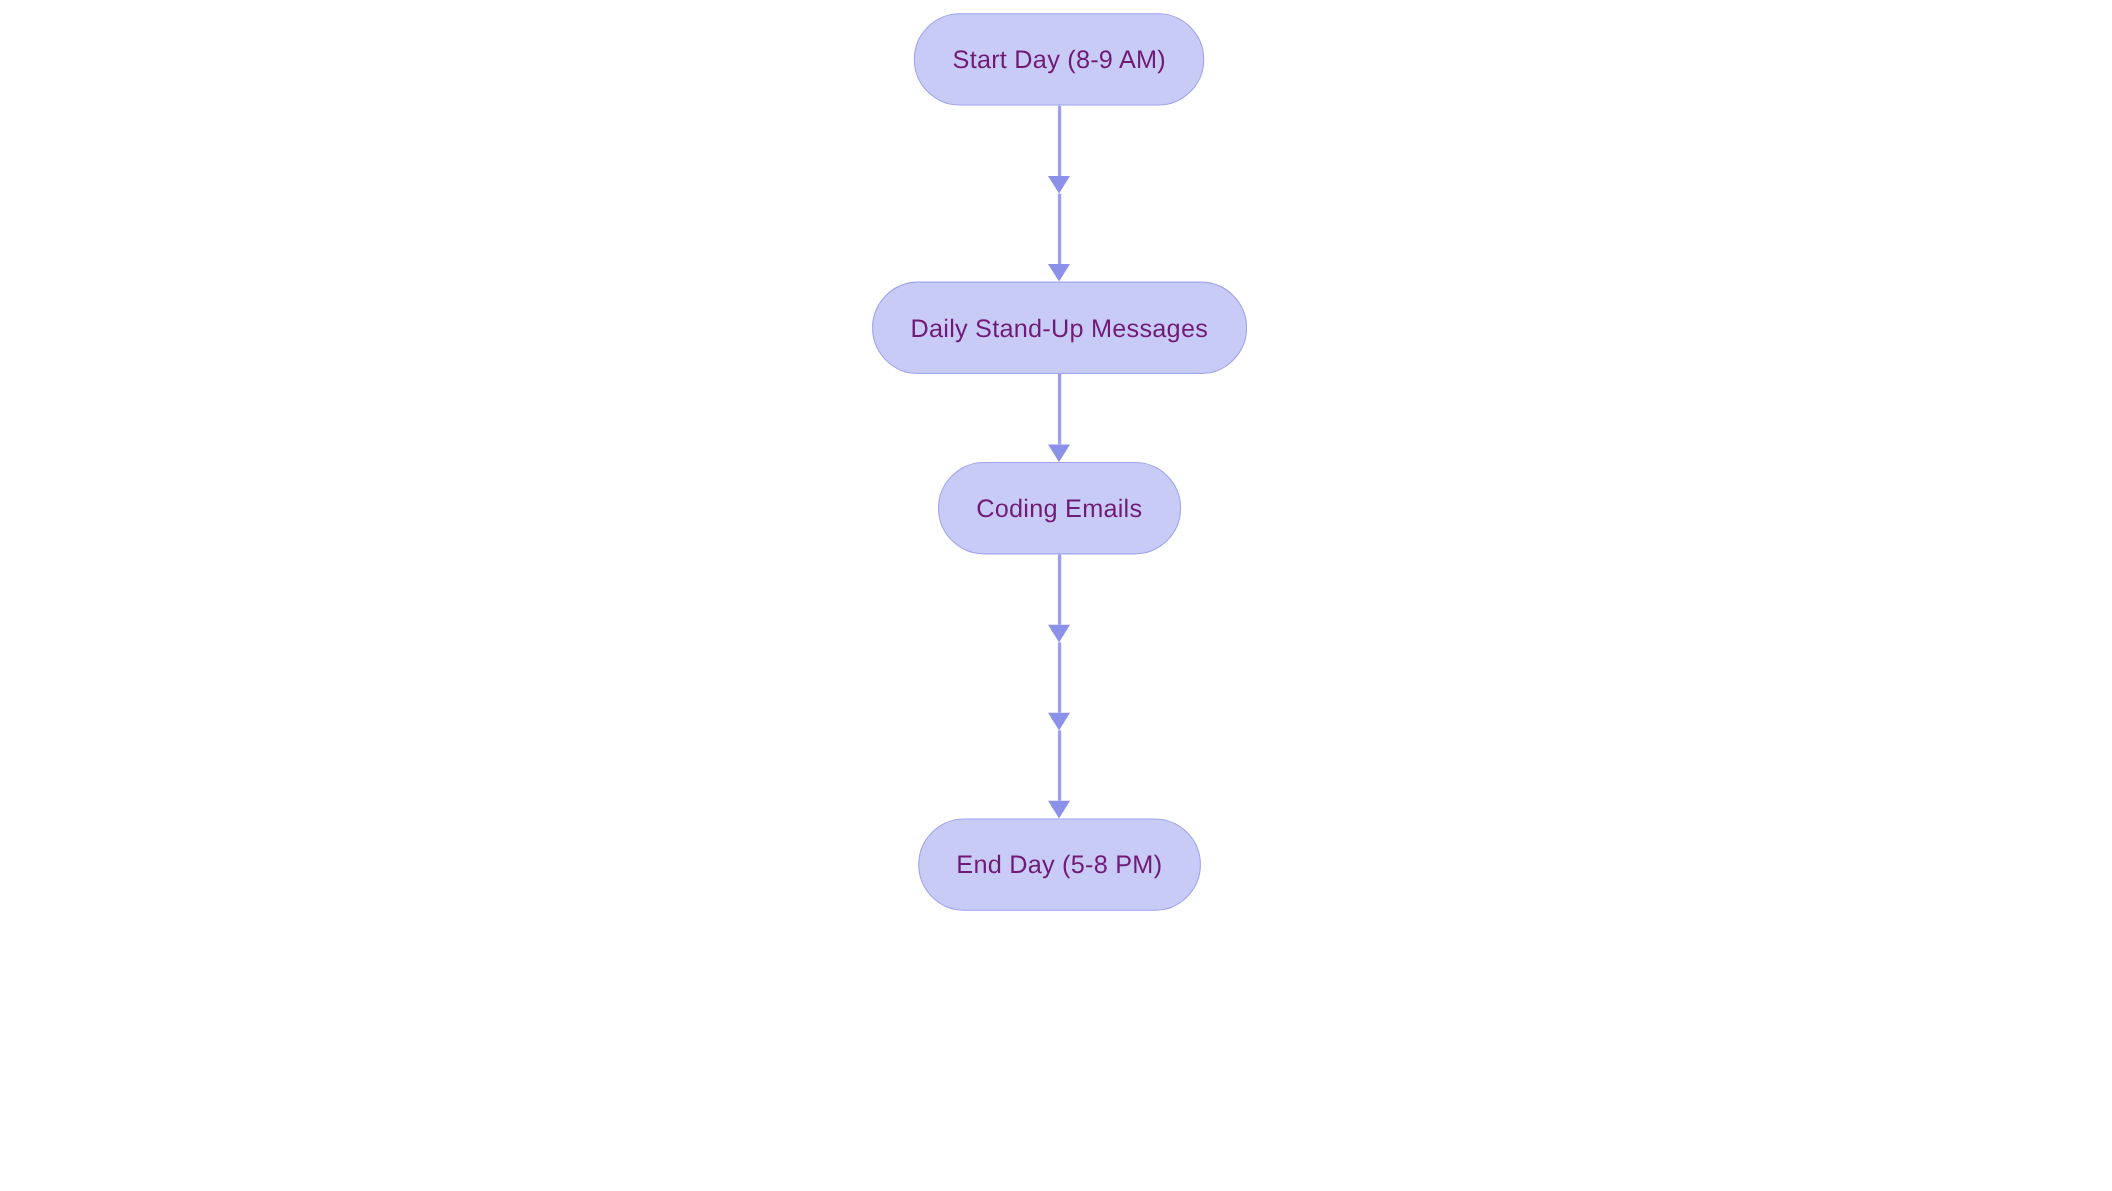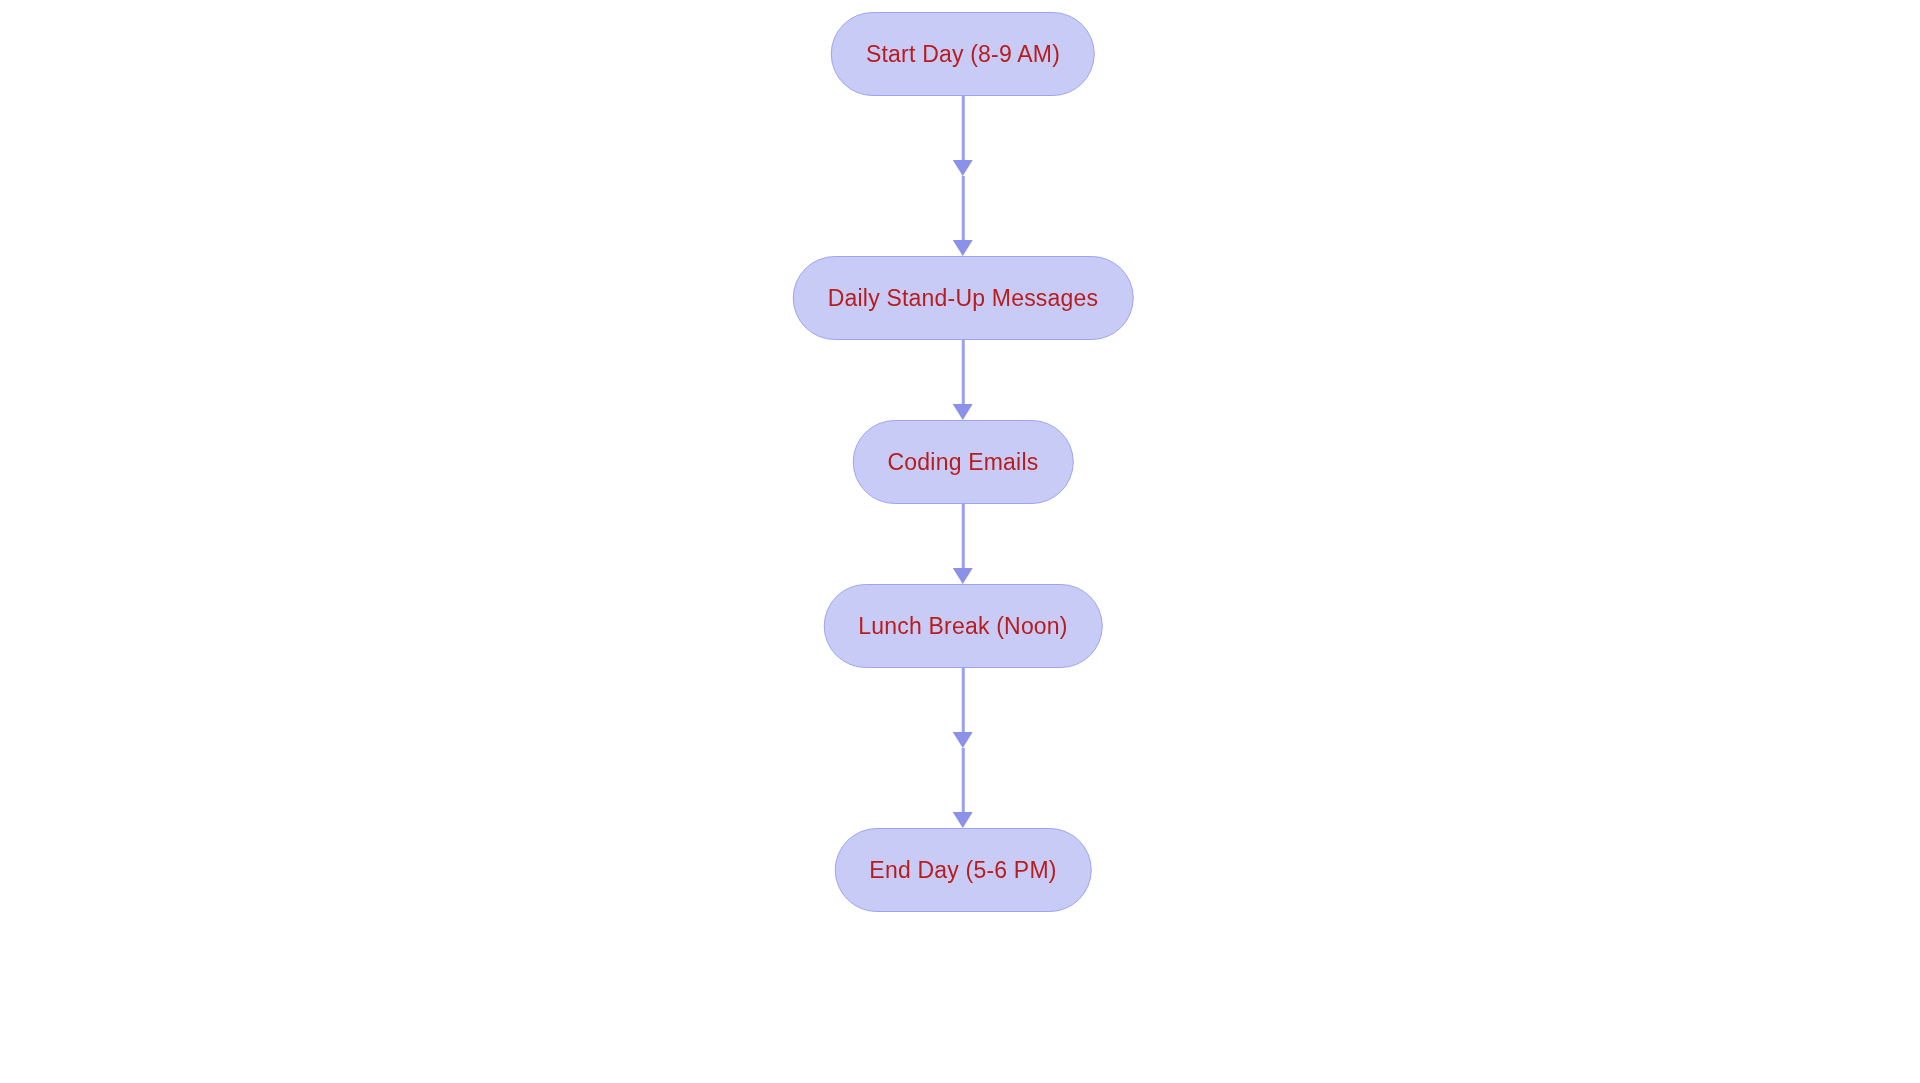--- a/index.html
+++ b/index.html
@@ -27,21 +27,21 @@
   }
   .flow-node {
     height: 84px;
     padding: 0 34px;
     display: flex;
     align-items: center;
     justify-content: flex-end;
     background: #c9cbf7;
     border: 1.5px solid #9ea4ee;
     border-radius: 42px;
-    color: #b91c1c;
+    color: #701a75;
     font-size: 23px;
     letter-spacing: 0.2px;
     white-space: nowrap;
   }
   .flow-arrow {
     height: 80px;
     width: 22px;
     display: flex;
     flex-direction: column;
     align-items: center;
@@ -91,33 +91,30 @@
 
     <div class="flow-node">
       <span>Coding Emails</span>
     </div>
 
     <div class="flow-arrow">
       <div class="shaft"></div>
       <div class="head"></div>
     </div>
 
-    <div class="flow-node">
-      <span>Lunch Break (Noon)</span>
-    </div>
 
     <div class="flow-arrow">
       <div class="shaft"></div>
       <div class="head"></div>
     </div>
 
 
     <div class="flow-arrow">
       <div class="shaft"></div>
       <div class="head"></div>
     </div>
 
     <div class="flow-node">
-      <span>End Day (5-6 PM)</span>
+      <span>End Day (5-8 PM)</span>
     </div>
 
   </div>
 </div>
 
 </body></html>

